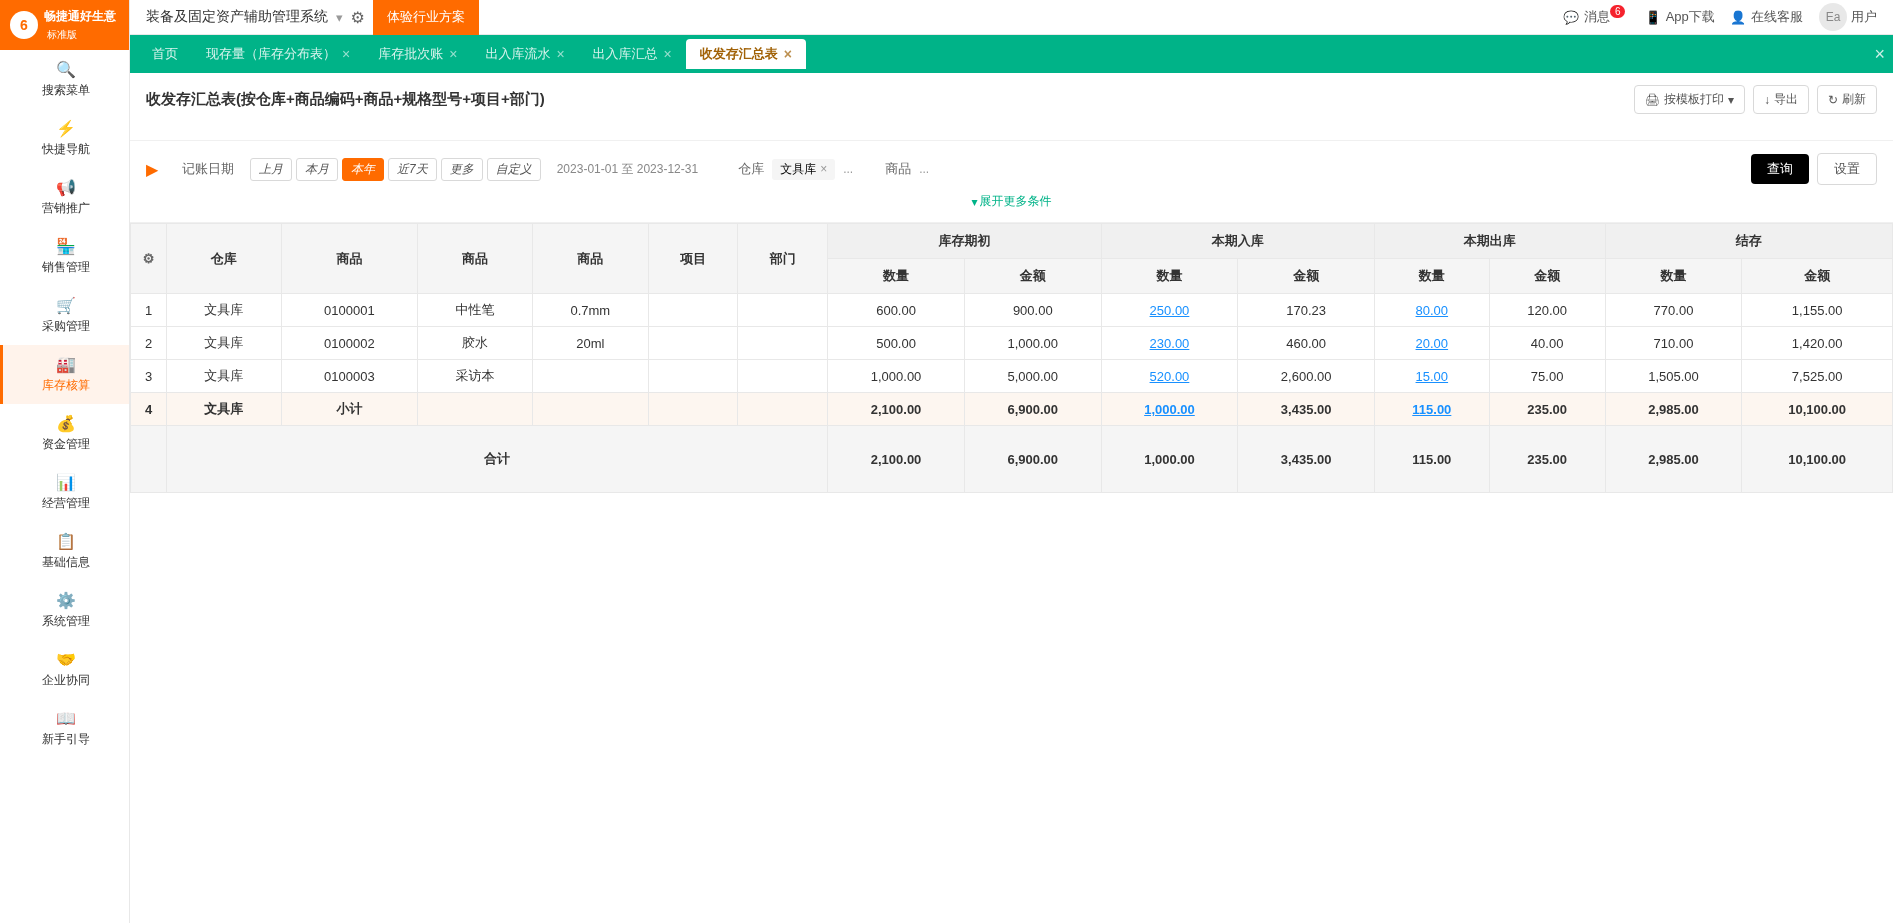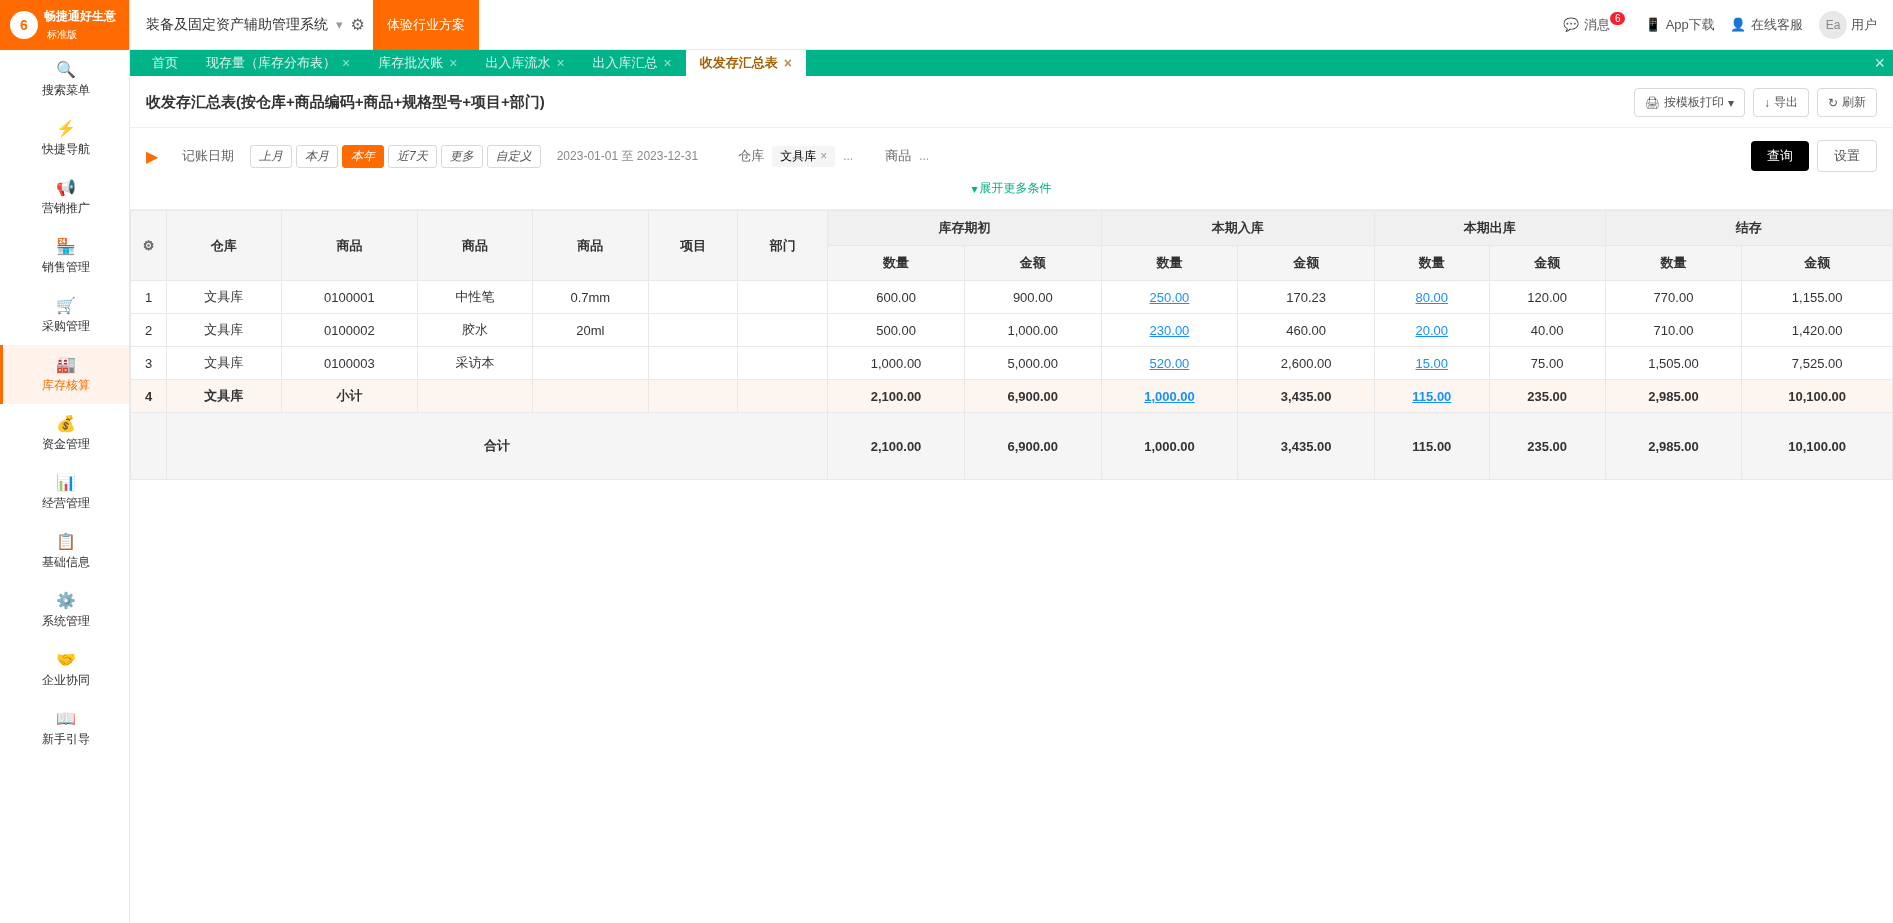--- a/index.html
+++ b/index.html
@@ -13,41 +13,41 @@
     .sidebar-nav { flex: 1; overflow-y: auto; }
     .sidebar-item { display: flex; flex-direction: column; align-items: center; padding: 10px 5px; cursor: pointer; color: #333; border-left: 3px solid transparent; gap: 3px; }
     .sidebar-item.active { background: #fff3eb; color: #ff6b00; border-left: 3px solid #ff6b00; }
     .sidebar-item-icon { font-size: 16px; }
     .sidebar-item-label { font-size: 12px; text-align: center; }
 
     
     .main { flex: 1; display: flex; flex-direction: column; overflow: hidden; }
 
     
-    .top-header { background: #fff; height: 50px; display: flex; align-items: center; justify-content: space-between; padding: 0 16px; border-bottom: 1px solid #e8e8e8; flex-shrink: 0; }
+    .top-header { background: #fff; height: 35px; display: flex; align-items: center; justify-content: space-between; padding: 0 16px; border-bottom: 1px solid #e8e8e8; flex-shrink: 0; }
     .header-left { display: flex; align-items: center; gap: 8px; }
     .header-right { display: flex; align-items: center; gap: 16px; font-size: 13px; color: #555; }
     .header-right-item { display: flex; align-items: center; gap: 4px; cursor: pointer; }
     .experience-btn { background: #ff6b00; color: #fff; border: none; padding: 20px 14px; border-radius: 4px; cursor: pointer; font-size: 13px; }
     .badge { background: #f5222d; color: #fff; font-size: 10px; border-radius: 8px; padding: 1px 5px; position: relative; top: -6px; left: -4px; }
     .user-avatar { width: 28px; height: 28px; background: #e8e8e8; border-radius: 50%; display: flex; align-items: center; justify-content: center; font-size: 12px; color: #888; }
 
     
-    .tabs-bar { background: #00b388; display: flex; align-items: center; height: 26px; padding: 6px 8px; flex-shrink: 0; overflow: hidden; }
+    .tabs-bar { background: #00b388; display: flex; align-items: center; height: 38px; padding: 6px 8px; flex-shrink: 0; overflow: hidden; }
     .tab { display: flex; align-items: center; gap: 6px; padding: 6px 14px; cursor: pointer; color: rgba(255,255,255,0.85); font-size: 13px; border-radius: 4px 4px 0 0; white-space: nowrap; }
     .tab.active { background: #fff; color: #a16207; font-weight: bold; }
     .tab-close { font-size: 14px; cursor: pointer; opacity: 0.7; line-height: 1; }
     .tabs-close-all { margin-left: auto; color: #fff; cursor: pointer; font-size: 18px; opacity: 0.8; }
 
     
     .content-area { flex: 1; background: #f5f5f5; overflow: auto; display: flex; flex-direction: column; }
     .content-panel { background: #fff; margin: 0; flex: 1; display: flex; flex-direction: column; }
 
     
-    .page-header { padding: 12px 16px 0 16px; display: flex; align-items: center; justify-content: space-between; border-bottom: 1px solid #f0f0f0; }
+    .page-header { padding: 12px 16px 16px 16px; display: flex; align-items: center; justify-content: space-between; border-bottom: 1px solid #f0f0f0; }
     .page-title { font-size: 15px; font-weight: bold; color: #333; padding-bottom: 10px; }
     .page-actions { display: flex; align-items: center; gap: 8px; padding-bottom: 10px; }
     .btn-print { border: 1px solid #d9d9d9; background: #fff; padding: 5px 10px; border-radius: 4px; cursor: pointer; font-size: 12px; display: flex; align-items: center; gap: 4px; color: #555; }
     .btn-export { border: 1px solid #d9d9d9; background: #fff; padding: 5px 10px; border-radius: 4px; cursor: pointer; font-size: 12px; display: flex; align-items: center; gap: 4px; color: #555; }
     .btn-refresh { border: 1px solid #d9d9d9; background: #fff; padding: 5px 10px; border-radius: 4px; cursor: pointer; font-size: 12px; display: flex; align-items: center; gap: 4px; color: #555; }
 
     
     .filter-area { padding: 12px 16px; background: #fff; border-bottom: 1px solid #f0f0f0; display: flex; flex-direction: column; gap: 8px; }
     .filter-row { display: flex; align-items: center; gap: 16px; }
     .filter-toggle { color: #ff6b00; cursor: pointer; font-size: 16px; width: 20px; }

